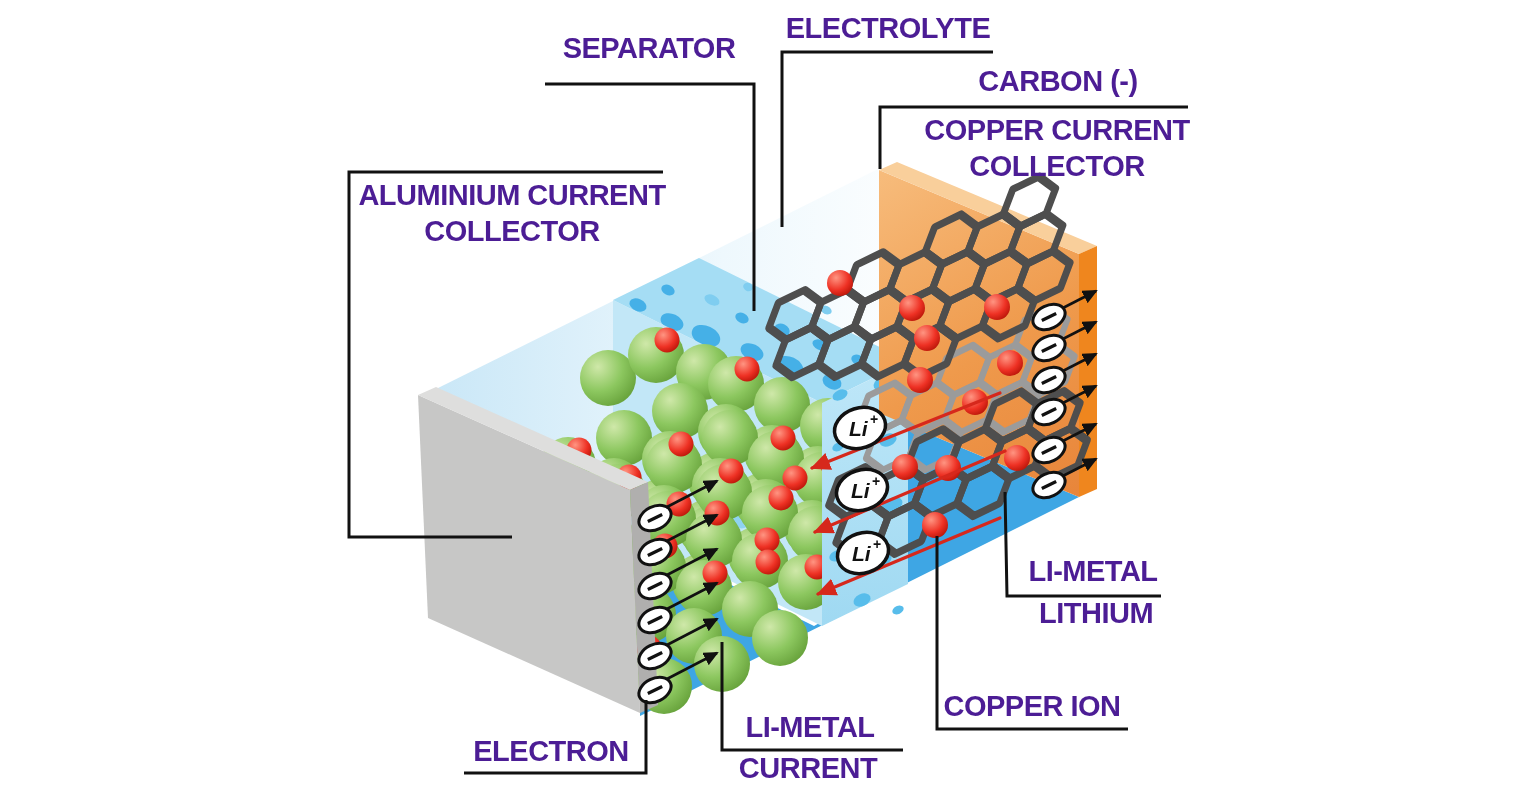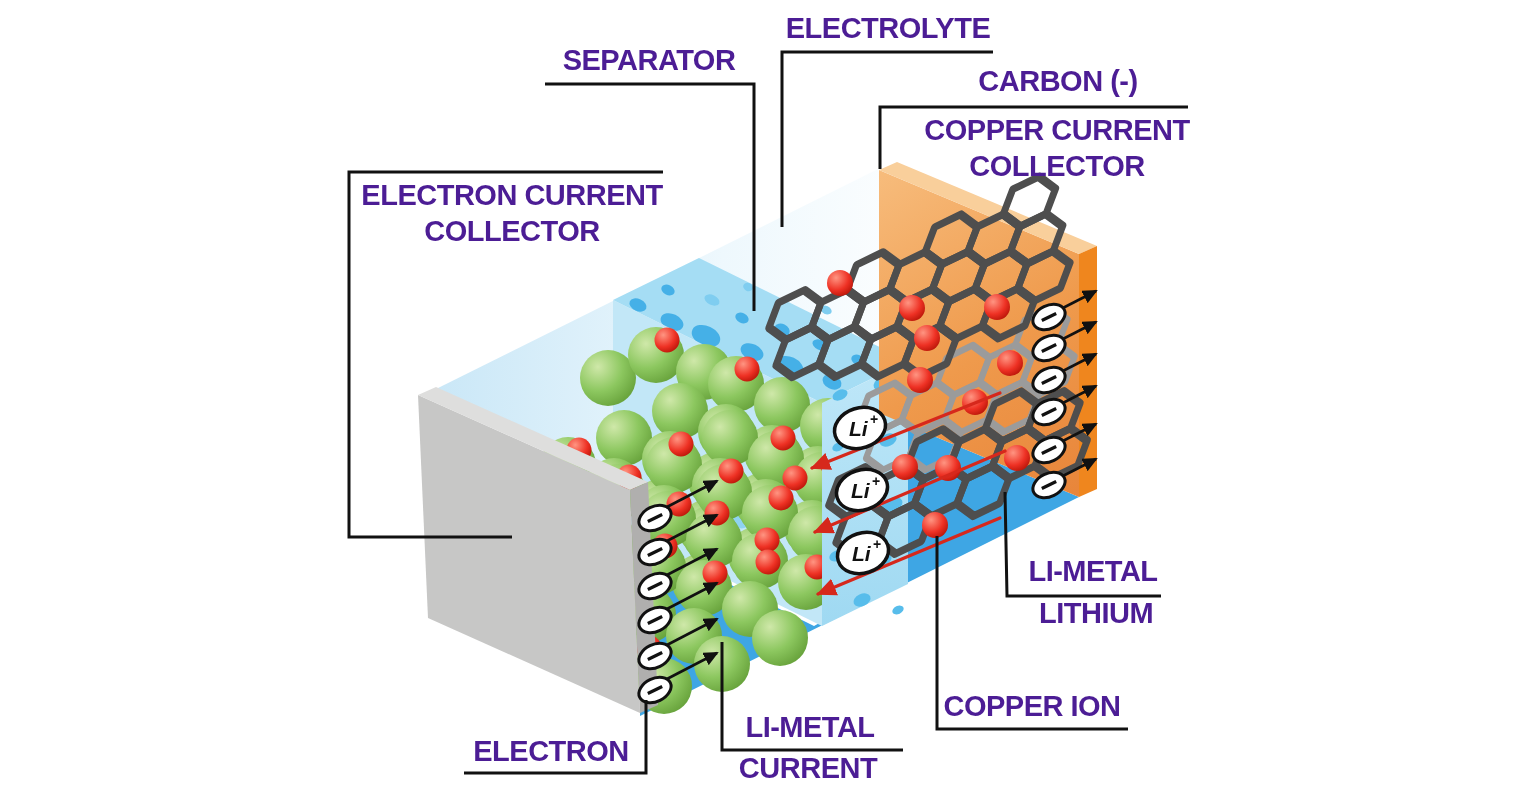--- a/index.html
+++ b/index.html
@@ -341,28 +341,28 @@
         <path d="M1188,107 H880 V169" fill="none" stroke="#111111" stroke-width="3"></path>
         <path d="M663,172 H349 V537 H512" fill="none" stroke="#111111" stroke-width="3"></path>
         <path d="M464,773 H646 V700" fill="none" stroke="#111111" stroke-width="3"></path>
         <path d="M903,750 H722 V642" fill="none" stroke="#111111" stroke-width="3"></path>
         <path d="M1128,729 H937 V536" fill="none" stroke="#111111" stroke-width="3"></path>
         <path d="M1161,596 H1007 L1005,492" fill="none" stroke="#111111" stroke-width="3"></path>
       </g>
   </svg>
 
   <div class="lbl" style="left:888px;top:13px">ELECTROLYTE</div>
-  <div class="lbl" style="left:649px;top:45px">SEPARATOR</div>
+  <div class="lbl" style="left:649px;top:33px">SEPARATOR</div>
   <div class="lbl" style="left:1058px;top:66px">CARBON (-)</div>
   <div class="lbl two" style="left:1057px;top:112px">
     <div>COPPER CURRENT</div>
     <div>COLLECTOR</div>
   </div>
   <div class="lbl two" style="left:512px;top:177px">
-    <div>ELECTRON CURRENT</div>
+    <div>ALUMINIUM CURRENT</div>
     <div>COLLECTOR</div>
   </div>
   <div class="lbl" style="left:551px;top:736px">ELECTRON</div>
   <div class="lbl" style="left:810px;top:712px">LI-METAL</div>
   <div class="lbl" style="left:808px;top:753px">CURRENT</div>
   <div class="lbl" style="left:1032px;top:691px">COPPER ION</div>
   <div class="lbl" style="left:1093px;top:556px">LI-METAL</div>
   <div class="lbl" style="left:1096px;top:598px">LITHIUM</div>
 </div>
 

